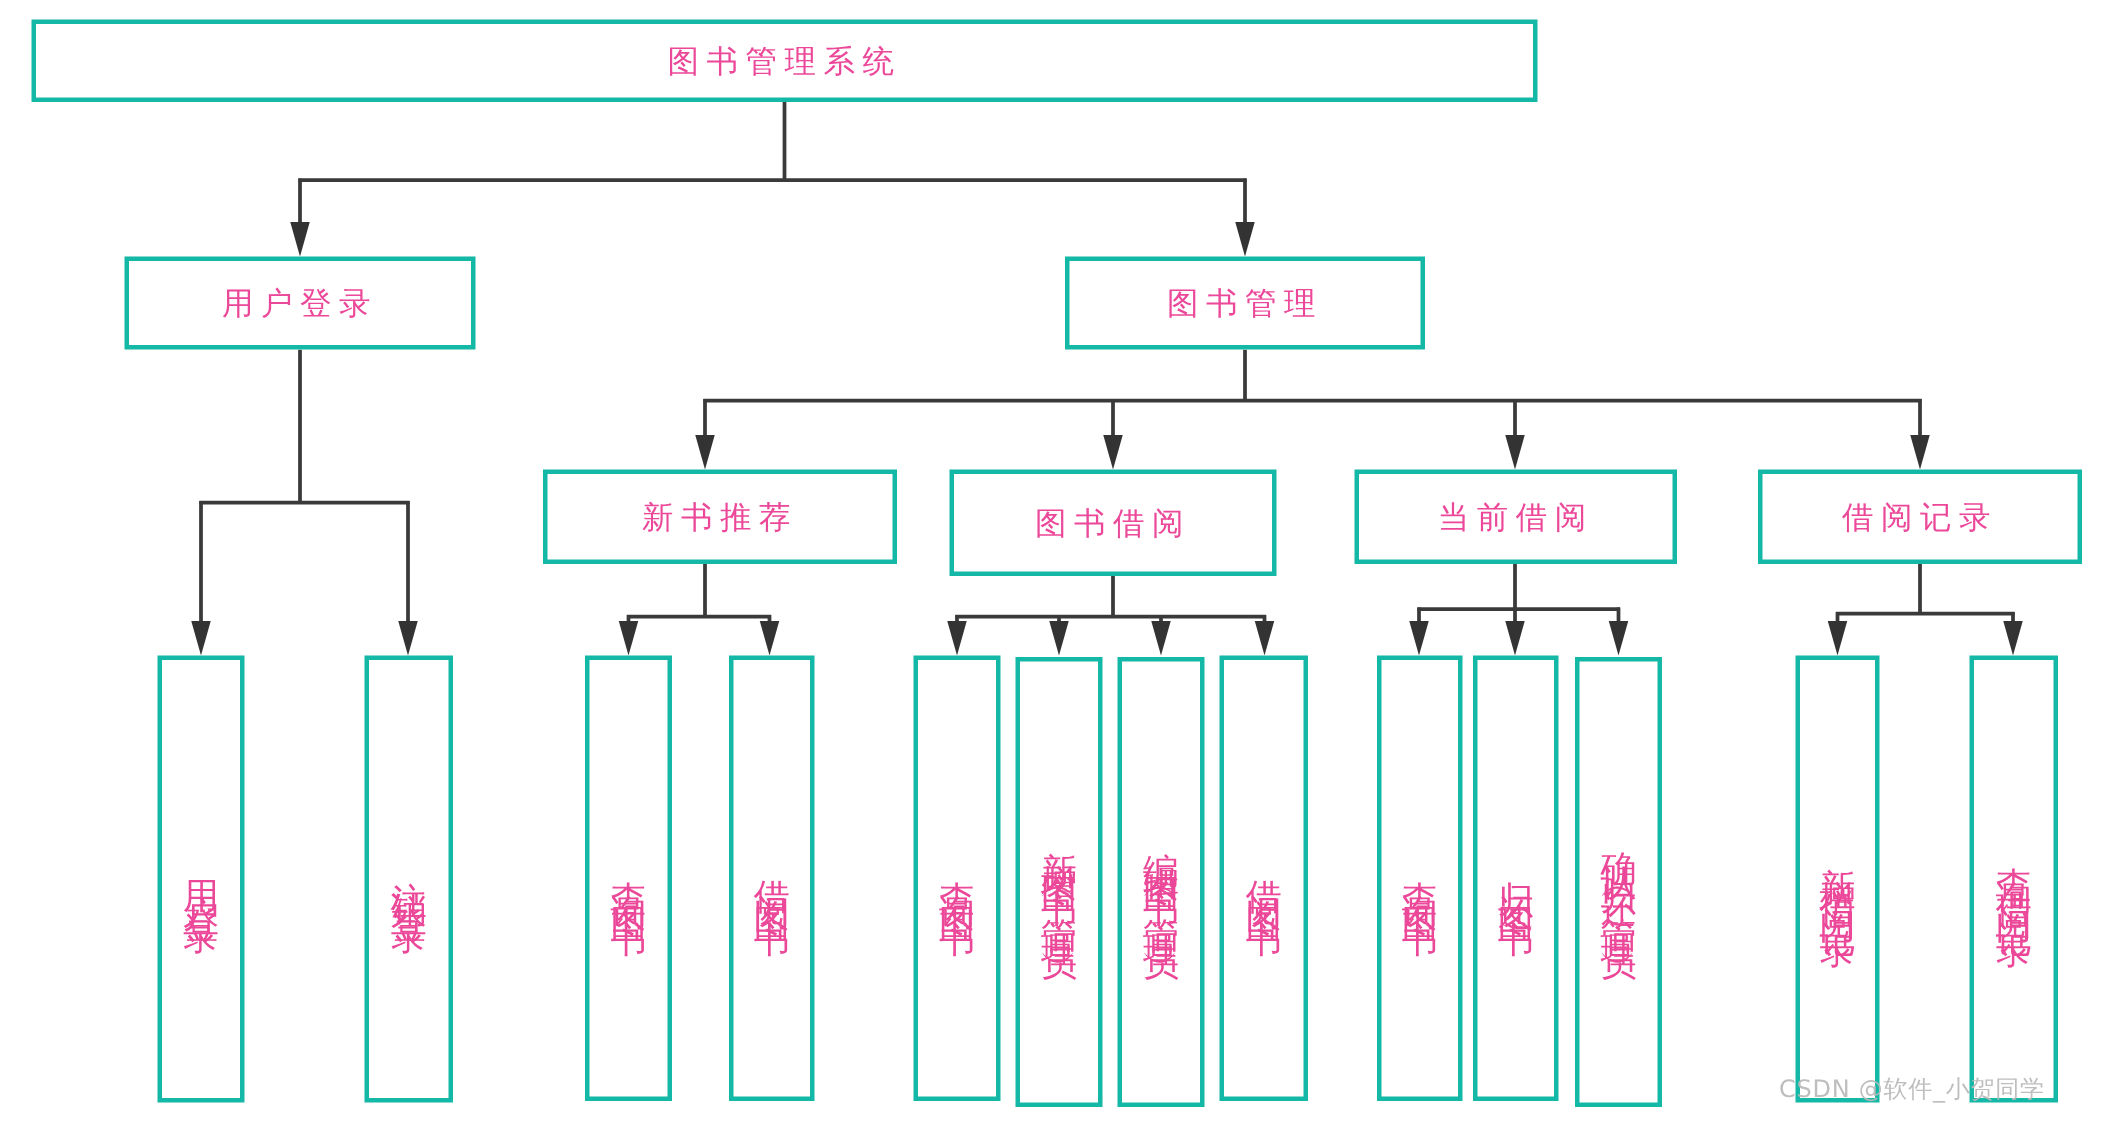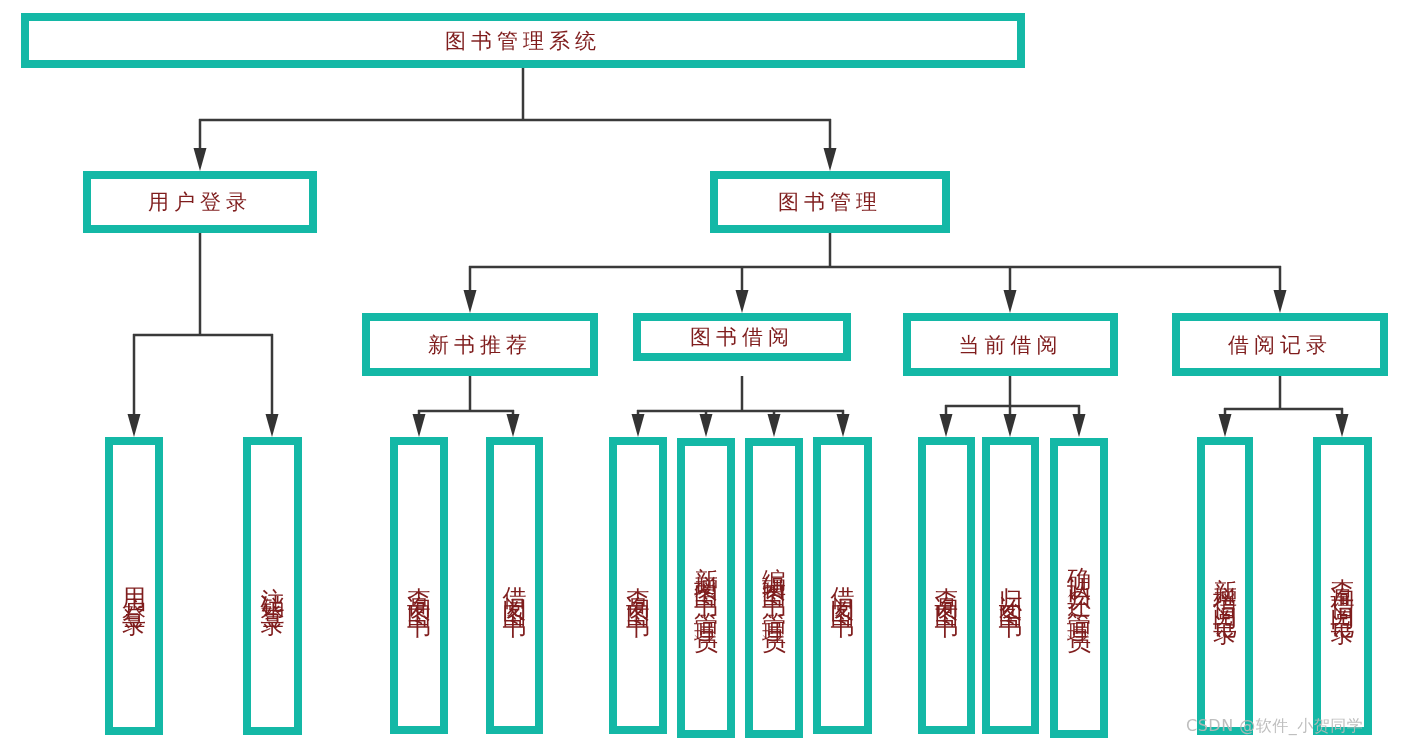--- a/index.html
+++ b/index.html
@@ -17,27 +17,27 @@
   }
   .connector-layer {
     position: absolute;
     left: 0; top: 0;
     width: 1405px; height: 747px;
     z-index: 1;
   }
   .box {
     position: absolute;
     box-sizing: border-box;
-    border: 8px solid #14b8a6;
+    border: 3px solid #14b8a6;
     background: #ffffff;
     display: flex;
     align-items: center;
     justify-content: center;
     z-index: 2;
-    color: #7f1d1d;
+    color: #ec4899;
   }
   .hbox {
     font-size: 21px;
     letter-spacing: 5px;
     white-space: nowrap;
   }
   .vbox {
     font-size: 24px;
   }
   .vbox .vtext {
@@ -149,21 +149,21 @@
   <div class="box hbox" style="left:83px; top:171px; width:234px; height:62px;">
     <span>用户登录</span>
   </div>
   <div class="box hbox" style="left:710px; top:171px; width:240px; height:62px;font-family:Liberation Mono, monospace;">
     <span>图书管理</span>
   </div>
 
   <div class="box hbox" style="left:362px; top:313px; width:236px; height:63px;">
     <span>新书推荐</span>
   </div>
-  <div class="box hbox" style="left:633px; top:313px; width:218px; height:48px;">
+  <div class="box hbox" style="left:633px; top:313px; width:218px; height:71px;">
     <span>图书借阅</span>
   </div>
   <div class="box hbox" style="left:903px; top:313px; width:215px; height:63px;text-align:right;">
     <span>当前借阅</span>
   </div>
   <div class="box hbox" style="left:1172px; top:313px; width:216px; height:63px;">
     <span>借阅记录</span>
   </div>
 
   <div class="box vbox" style="left:105px; top:437px; width:58px; height:298px;">

